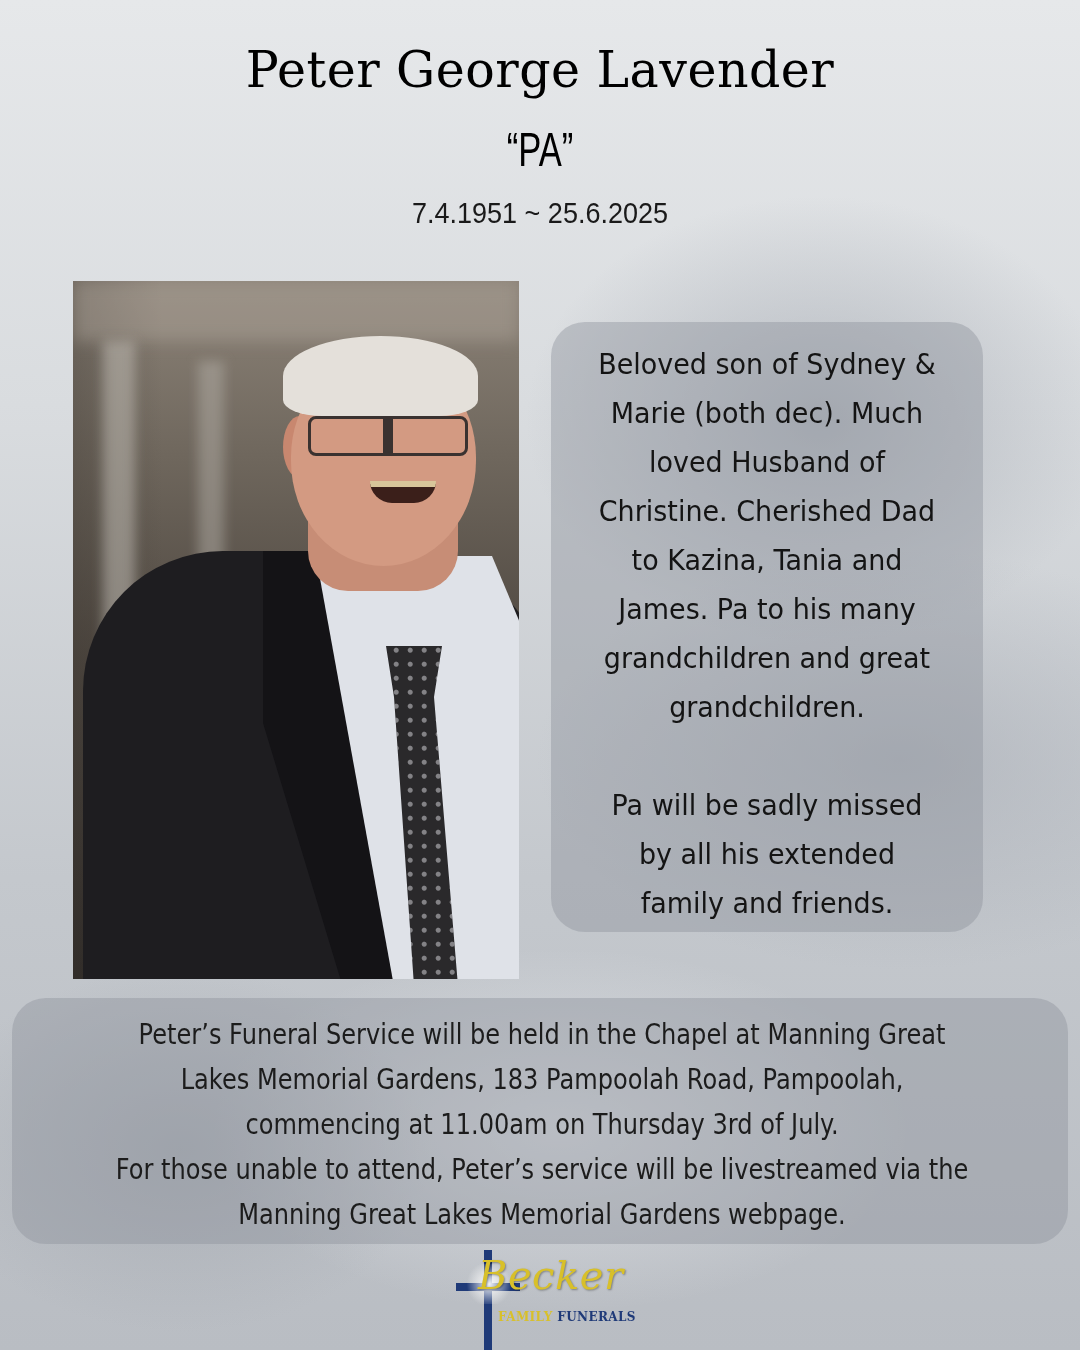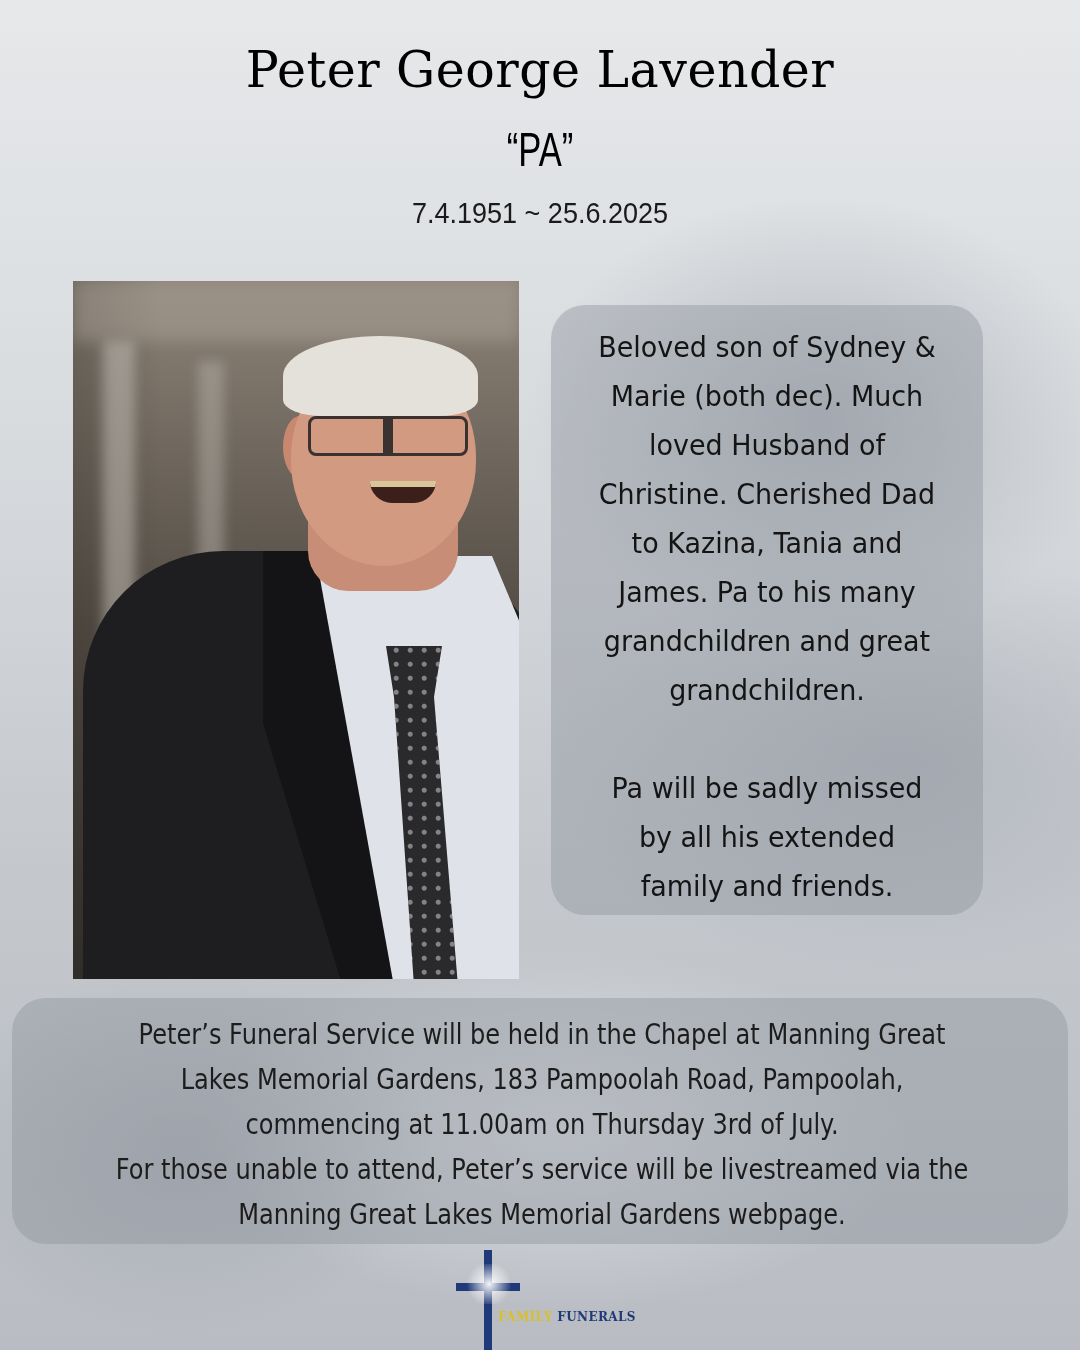--- a/index.html
+++ b/index.html
@@ -68,21 +68,21 @@
   .photo .glasses {
     position:absolute; left:235px; top:135px; width:160px; height:40px;
     border:3px solid #3a3230; border-radius:8px; box-sizing:border-box;
     background:linear-gradient(90deg, transparent 47%, #3a3230 47%, #3a3230 53%, transparent 53%);
   }
   .photo .smile {
     position:absolute; left:297px; top:200px; width:66px; height:22px; background:#3b1f1a;
     border-radius:0 0 40px 40px; border-top:6px solid #d8c59a; box-sizing:border-box;
   }
   .bio-card {
-    position:absolute; left:551px; top:305px; width:432px; height:610px;
+    position:absolute; left:551px; top:322px; width:432px; height:610px;
     background:rgba(140,146,156,0.42); border-radius:34px;
     box-sizing:border-box; padding:18px 8px 0 8px; text-align:center;
     font-family:"DejaVu Sans", sans-serif; font-size:29px; line-height:49px; color:#141414;
   }
   .bio-card p { margin:0; transform:scaleX(0.93); }
   .bio-card .gap { height:49px; }
   .service-card {
     position:absolute; left:12px; top:998px; width:1056px; height:246px;
     background:rgba(140,146,156,0.42); border-radius:34px;
     box-sizing:border-box; padding:14px 0 0 4px; text-align:center;
@@ -149,17 +149,18 @@
   <p>Lakes Memorial Gardens, 183 Pampoolah Road, Pampoolah,</p>
   <p>commencing at 11.00am on Thursday 3rd of July.</p>
   <p>For those unable to attend, Peter’s service will be livestreamed via the</p>
   <p>Manning Great Lakes Memorial Gardens webpage.</p>
 </div>
 
 <div class="logo">
   <div class="cross-v"></div>
   <div class="cross-h"></div>
   <div class="glow"></div>
+  <div class="becker">Becker</div>
   <div class="tagline">
     <span class="tag-family">FAMILY</span>
     <span class="tag-funerals">FUNERALS</span>
   </div>
 </div>
 
 </body></html>

